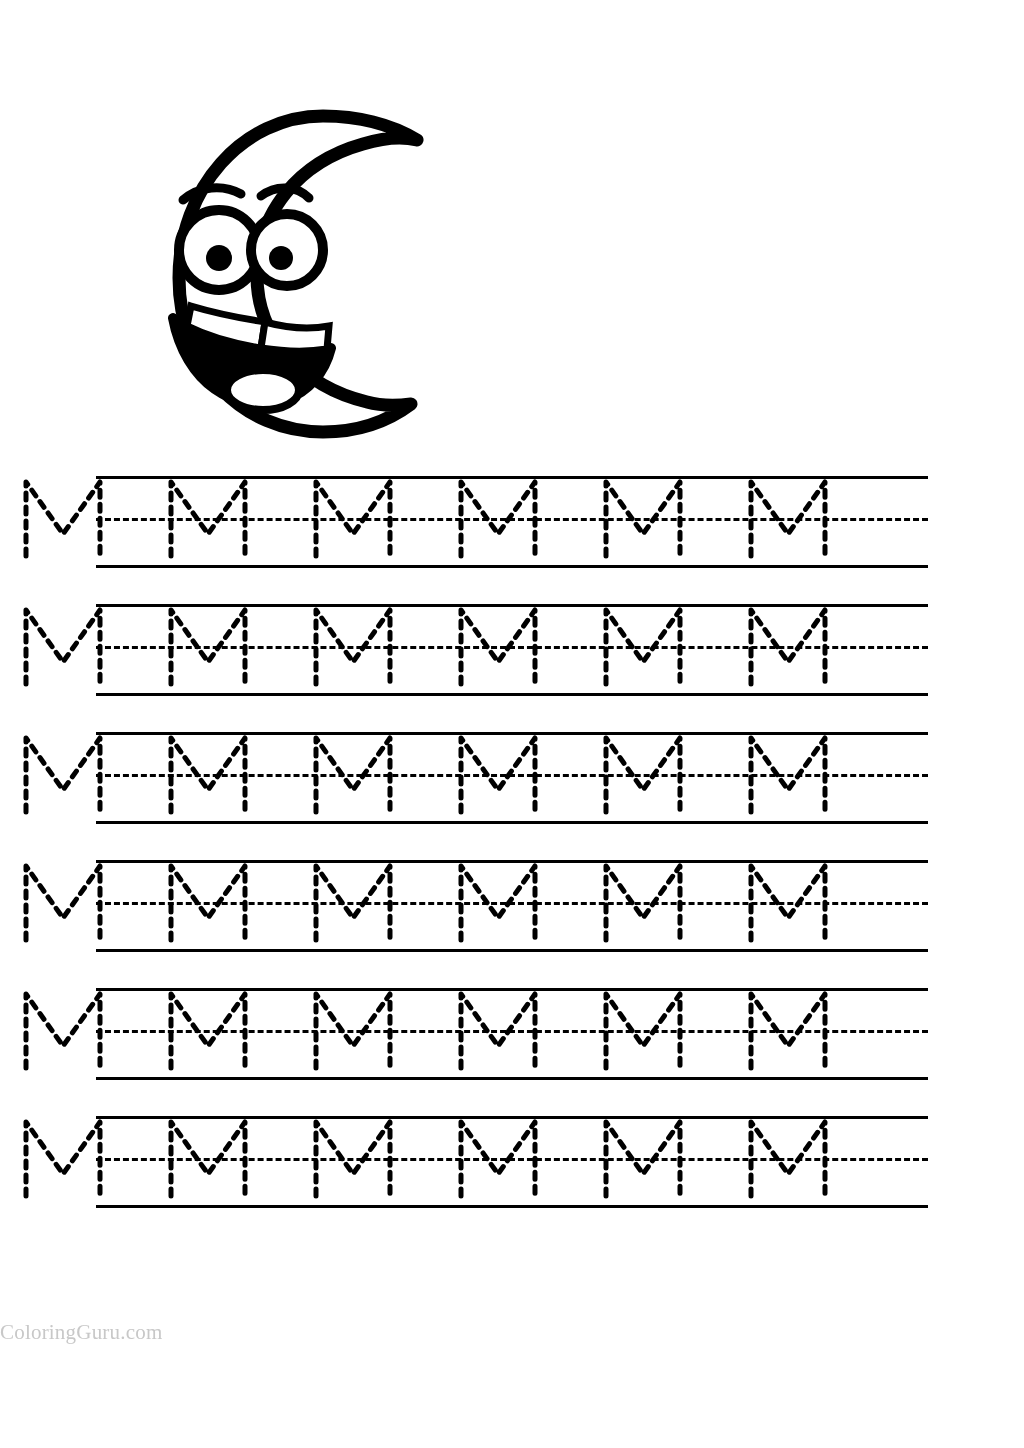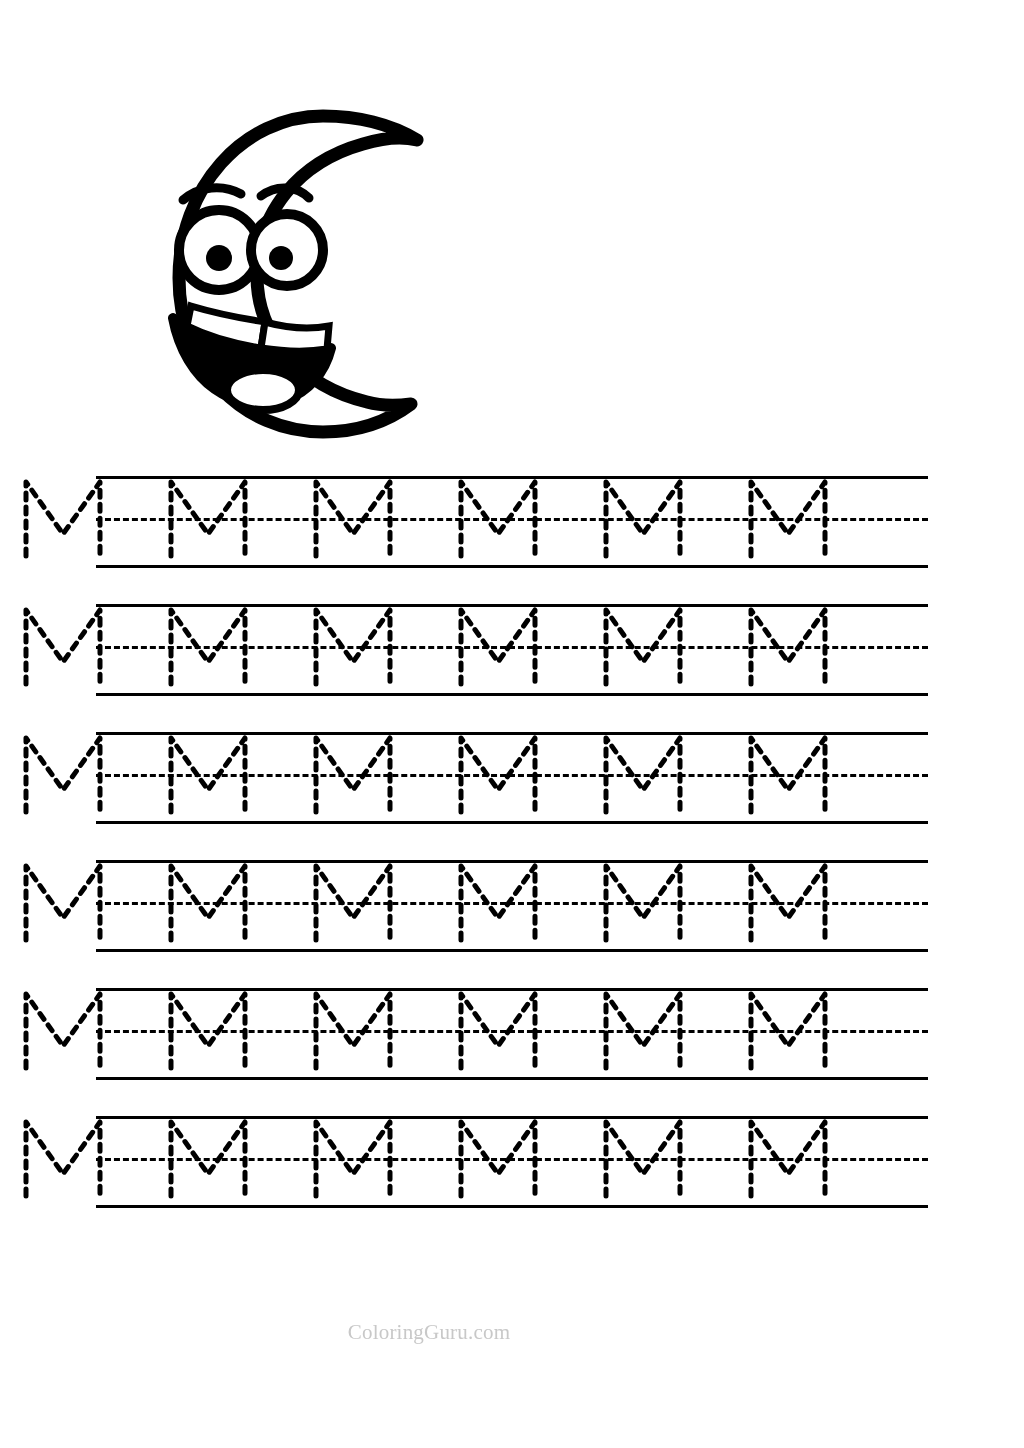--- a/index.html
+++ b/index.html
@@ -92,21 +92,21 @@
     left: 0;
     top: 8px;
   }
 
   
   .footer {
     position: absolute;
     left: 0;
     top: 1320px;
     width: 858px;
-    text-align: center;
+    text-align: left;
   }
   .footer-text {
     font-family: "Liberation Serif", serif;
     font-size: 21px;
     color: #c8c8c8;
     letter-spacing: 0.2px;
   }
 </style>
 </head>
 <body>

